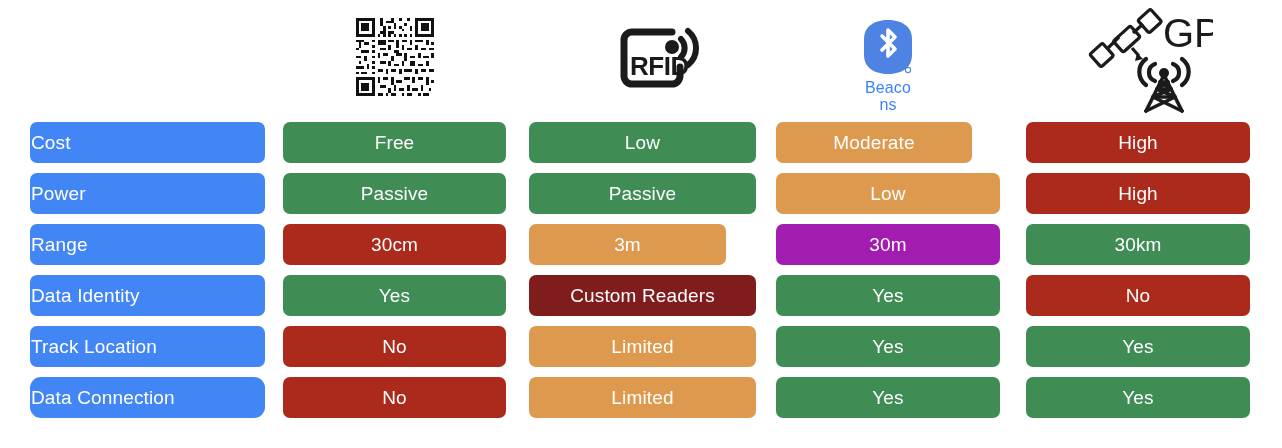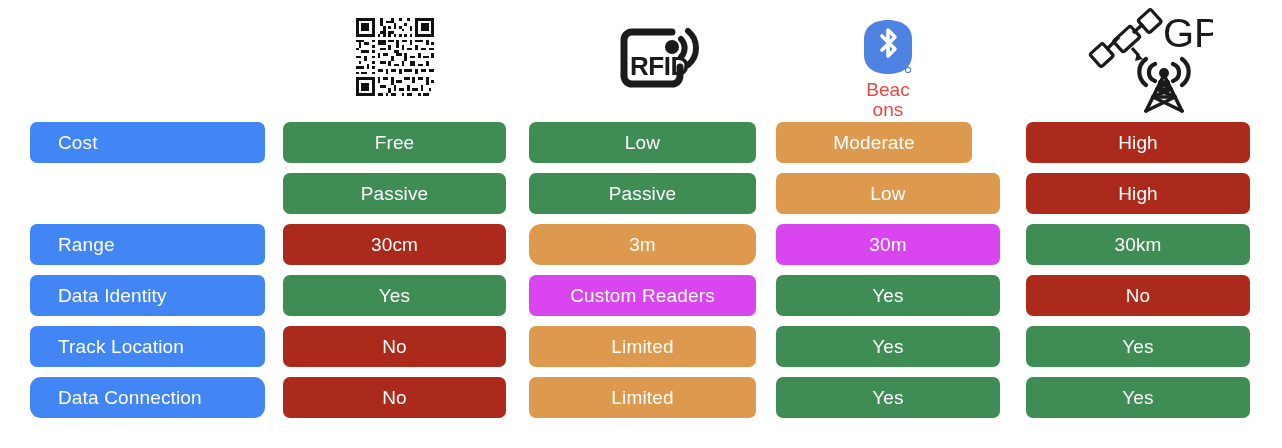--- a/index.html
+++ b/index.html
@@ -31,22 +31,22 @@
     position: absolute;
     top: 0;
     height: 118px;
     display: flex;
     flex-direction: column;
     align-items: center;
     justify-content: flex-start;
     box-sizing: border-box;
   }
   .header-label {
-    font-size: 19px;
-    color: #ef4444;
+    font-size: 16px;
+    color: #3b82f6;
     line-height: 1.05;
     text-align: center;
     letter-spacing: 0.1px;
     width: 54px;
     word-break: break-all;
   }
 
   
   .qr-icon-wrap {
     margin-top: 17px;
@@ -83,21 +83,21 @@
     display: flex;
     align-items: center;
     justify-content: center;
     color: #ffffff;
     font-size: 19px;
     letter-spacing: 0.15px;
     white-space: nowrap;
   }
   .cell.label {
     justify-content: flex-start;
-    padding-left: 28px;
+    padding-left: 1px;
   }
 </style>
 </head>
 <body>
 
 <div id="table-root">
 
   <div class="header-row">
 
     <div class="header-cell" style="left:283px; width:223px;">
@@ -309,36 +309,37 @@
 
   <div id="rows-container">
       <div class="grid-row" style="top: 122px;">
         <div class="cell label" style="left: 30px; width: 235px; background: rgb(66, 133, 244);">Cost</div>
         <div class="cell" style="left: 283px; width: 223px; background: rgb(63, 140, 85);">Free</div>
         <div class="cell" style="left: 529px; width: 227px; background: rgb(63, 140, 85);">Low</div>
         <div class="cell" style="left: 776px; width: 196px; background: rgb(221, 154, 78);">Moderate</div>
         <div class="cell" style="left: 1026px; width: 224px; background: rgb(171, 42, 28);">High</div>
       </div>
       <div class="grid-row" style="top: 173px;">
+        <div class="cell label" style="left: 30px; width: 235px; background: rgb(66, 133, 244);">Power</div>
         <div class="cell" style="left: 283px; width: 223px; background: rgb(63, 140, 85);">Passive</div>
         <div class="cell" style="left: 529px; width: 227px; background: rgb(63, 140, 85);">Passive</div>
         <div class="cell" style="left: 776px; width: 224px; background: rgb(221, 154, 78);">Low</div>
         <div class="cell" style="left: 1026px; width: 224px; background: rgb(171, 42, 28);">High</div>
       </div>
       <div class="grid-row" style="top: 224px;">
         <div class="cell label" style="left: 30px; width: 235px; background: rgb(66, 133, 244);">Range</div>
         <div class="cell" style="left: 283px; width: 223px; background: rgb(171, 42, 28);">30cm</div>
-        <div class="cell" style="left: 529px; width: 227px; background: rgb(221, 154, 78); border-radius: 12px;">3m</div>
-        <div class="cell" style="left: 776px; width: 224px; background: #d946ef;">30m</div>
+        <div class="cell" style="left: 529px; width: 197px; background: rgb(221, 154, 78);">3m</div>
+        <div class="cell" style="left: 776px; width: 224px; background: #a21caf;">30m</div>
         <div class="cell" style="left: 1026px; width: 224px; background: rgb(63, 140, 85);">30km</div>
       </div>
       <div class="grid-row" style="top: 275px;">
         <div class="cell label" style="left: 30px; width: 235px; background: rgb(66, 133, 244);">Data Identity</div>
         <div class="cell" style="left: 283px; width: 223px; background: rgb(63, 140, 85);">Yes</div>
-        <div class="cell" style="left: 529px; width: 227px; background: #d946ef;">Custom Readers</div>
+        <div class="cell" style="left: 529px; width: 227px; background: #7f1d1d;">Custom Readers</div>
         <div class="cell" style="left: 776px; width: 224px; background: rgb(63, 140, 85);">Yes</div>
         <div class="cell" style="left: 1026px; width: 224px; background: rgb(171, 42, 28);">No</div>
       </div>
       <div class="grid-row" style="top: 326px; border-radius: 14px;">
         <div class="cell label" style="left: 30px; width: 235px; background: rgb(66, 133, 244);">Track Location</div>
         <div class="cell" style="left: 283px; width: 223px; background: rgb(171, 42, 28);">No</div>
         <div class="cell" style="left: 529px; width: 227px; background: rgb(221, 154, 78);">Limited</div>
         <div class="cell" style="left: 776px; width: 224px; background: rgb(63, 140, 85);">Yes</div>
         <div class="cell" style="left: 1026px; width: 224px; background: rgb(63, 140, 85);">Yes</div>
       </div>

